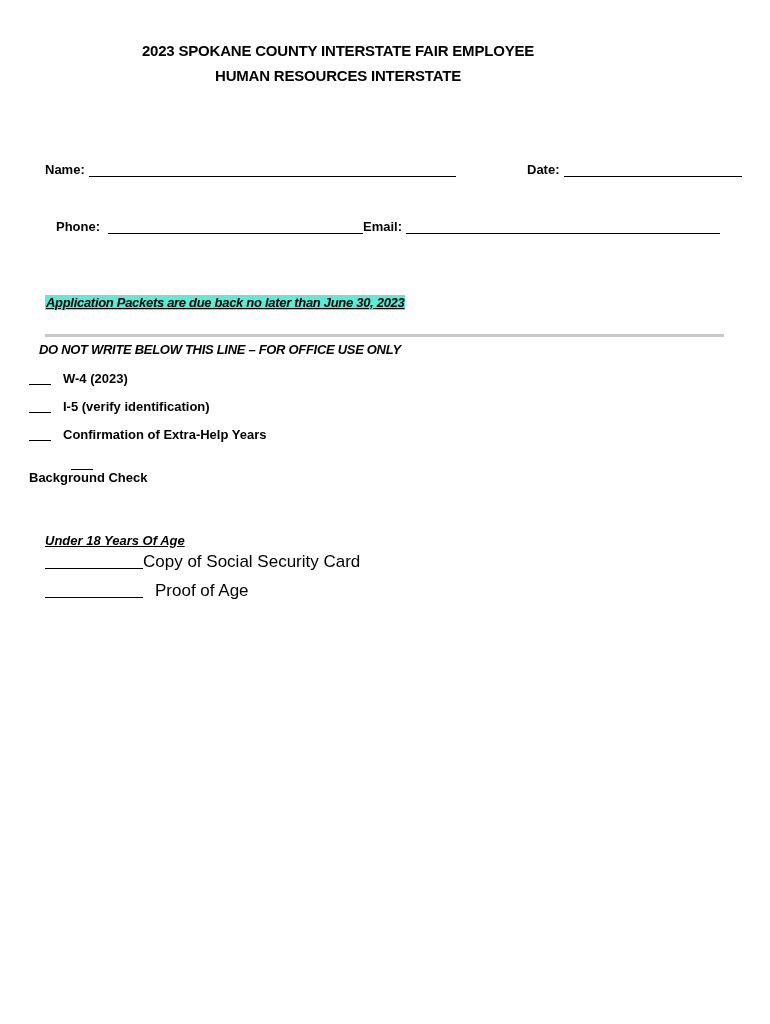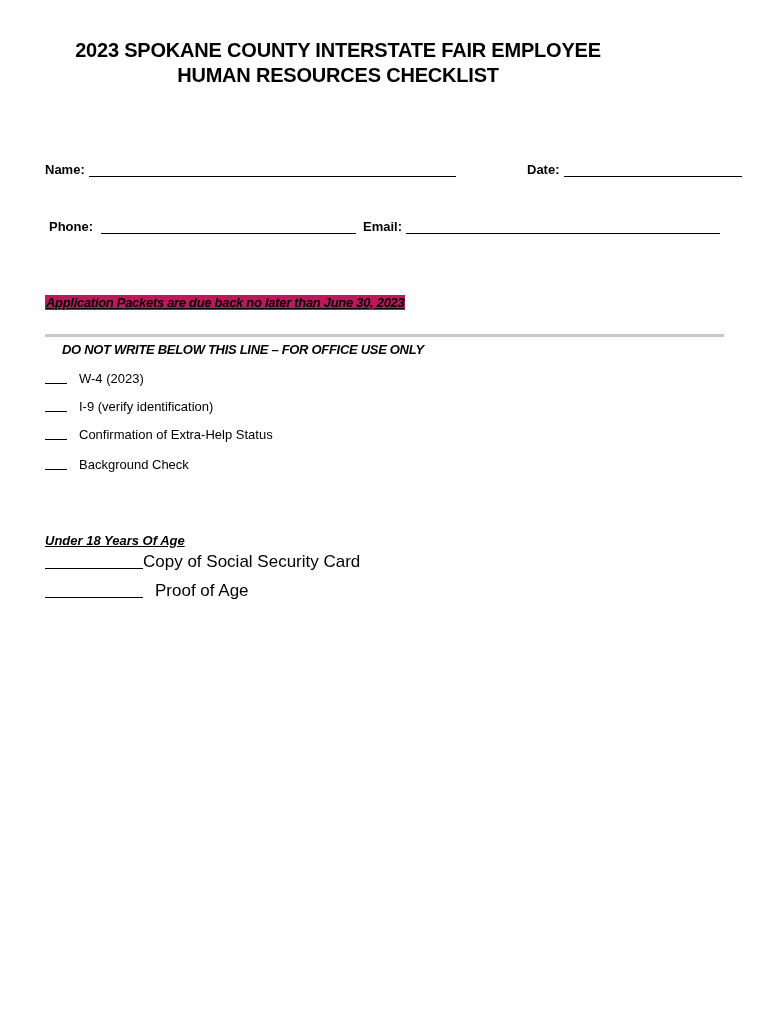--- a/index.html
+++ b/index.html
@@ -2,67 +2,67 @@
 <html><head>
   <meta charset="utf-8">
   <style>
     html, body { margin: 0; padding: 0; background: #ffffff; }
     body {
       width: 770px; height: 1024px; position: relative; overflow: hidden;
       font-family: "Liberation Sans", sans-serif; color: #000;
     }
     .title {
       position: absolute; top: 38px; left: 0; width: 676px; text-align: center;
-      font-weight: bold; font-size: 20px; line-height: 25px; letter-spacing: -0.2px;
+      font-weight: bold; font-size: 15px; line-height: 25px; letter-spacing: -0.2px;
     }
     .field-row { position: absolute; left: 45px; font-size: 13px; font-weight: bold; }
     .field { position: absolute; white-space: nowrap; display: flex; align-items: flex-end; }
     .blank { display: inline-block; border-bottom: 1.5px solid #000; height: 13px; margin-left: 4px; }
     .deadline {
       position: absolute; top: 295px; left: 45px; font-size: 13px; font-weight: bold;
-      font-style: italic; text-decoration: underline; background: #be185d; padding: 0 1px;
+      font-style: italic; text-decoration: underline; background: #5eead4; padding: 0 1px;
       letter-spacing: -0.3px;
     }
     .divider {
       position: absolute; top: 334px; left: 45px; width: 679px; height: 3px; background: #c8c8c8;
     }
     .office {
-      position: absolute; top: 342px; left: 62px; font-size: 13px; font-weight: bold;
+      position: absolute; top: 342px; left: 39px; font-size: 13px; font-weight: bold;
       font-style: italic; letter-spacing: -0.3px;
     }
-    .check-item { position: absolute; left: 45px; font-size: 13px; display: flex; align-items: flex-start; }
+    .check-item { position: absolute; left: 29px; font-size: 13px; display: flex; align-items: center; font-weight: bold; }
     .check-line { display: inline-block; width: 22px; border-bottom: 1px solid #000; height: 12px; margin-right: 12px; }
     .minor-title {
       position: absolute; top: 505px; left: 45px; font-size: 13px; font-weight: bold;
       font-style: italic; text-decoration: underline; margin-top: 28px;
     }
     .minor-item { position: absolute; left: 45px; font-size: 17px; display: flex; align-items: center; }
     .minor-line { display: inline-block; width: 98px; border-bottom: 1px solid #000; height: 12px; }
   </style>
 </head>
 <body>
 
 <div class="title">
   <div>2023 SPOKANE COUNTY INTERSTATE FAIR EMPLOYEE</div>
-  <div>HUMAN RESOURCES CHECKLIST</div>
+  <div>HUMAN RESOURCES INTERSTATE</div>
 </div>
 
 <div class="field-row" style="top:162px;">
   <div class="field" style="left:0;">
     <span>Name:</span>
     <span class="blank" style="width:367px;"></span>
   </div>
   <div class="field" style="left:453px;padding-left:29px;">
     <span>Date:</span>
     <span class="blank" style="width:178px;"></span>
   </div>
 </div>
 
 <div class="field-row" style="top:219px;">
-  <div class="field" style="left:4px;">
+  <div class="field" style="left:11px;">
     <span>Phone:</span>
     <span class="blank" style="width:255px; margin-left:8px;"></span>
   </div>
   <div class="field" style="left:318px;">
     <span>Email:</span>
     <span class="blank" style="width:314px;"></span>
   </div>
 </div>
 
 <div class="deadline">Application Packets are due back no later than June 30, 2023</div>
@@ -70,27 +70,27 @@
 <div class="divider"></div>
 
 <div class="office">DO NOT WRITE BELOW THIS LINE – FOR OFFICE USE ONLY</div>
 
 <div class="check-item" style="top:371px;">
   <span class="check-line"></span>
   <span>W-4 (2023)</span>
 </div>
 <div class="check-item" style="top:399px;">
   <span class="check-line"></span>
-  <span>I-9 (verify identification)</span>
+  <span>I-5 (verify identification)</span>
 </div>
 <div class="check-item" style="top:427px;">
   <span class="check-line"></span>
-  <span>Confirmation of Extra-Help Status</span>
+  <span>Confirmation of Extra-Help Years</span>
 </div>
-<div class="check-item" style="top:457px;">
+<div class="check-item" style="top:457px;flex-direction:column;">
   <span class="check-line"></span>
   <span>Background Check</span>
 </div>
 
 <div class="minor-title">Under 18 Years Of Age</div>
 
 <div class="minor-item" style="top:552px;">
   <span class="minor-line"></span>
   <span>Copy of Social Security Card</span>
 </div>

